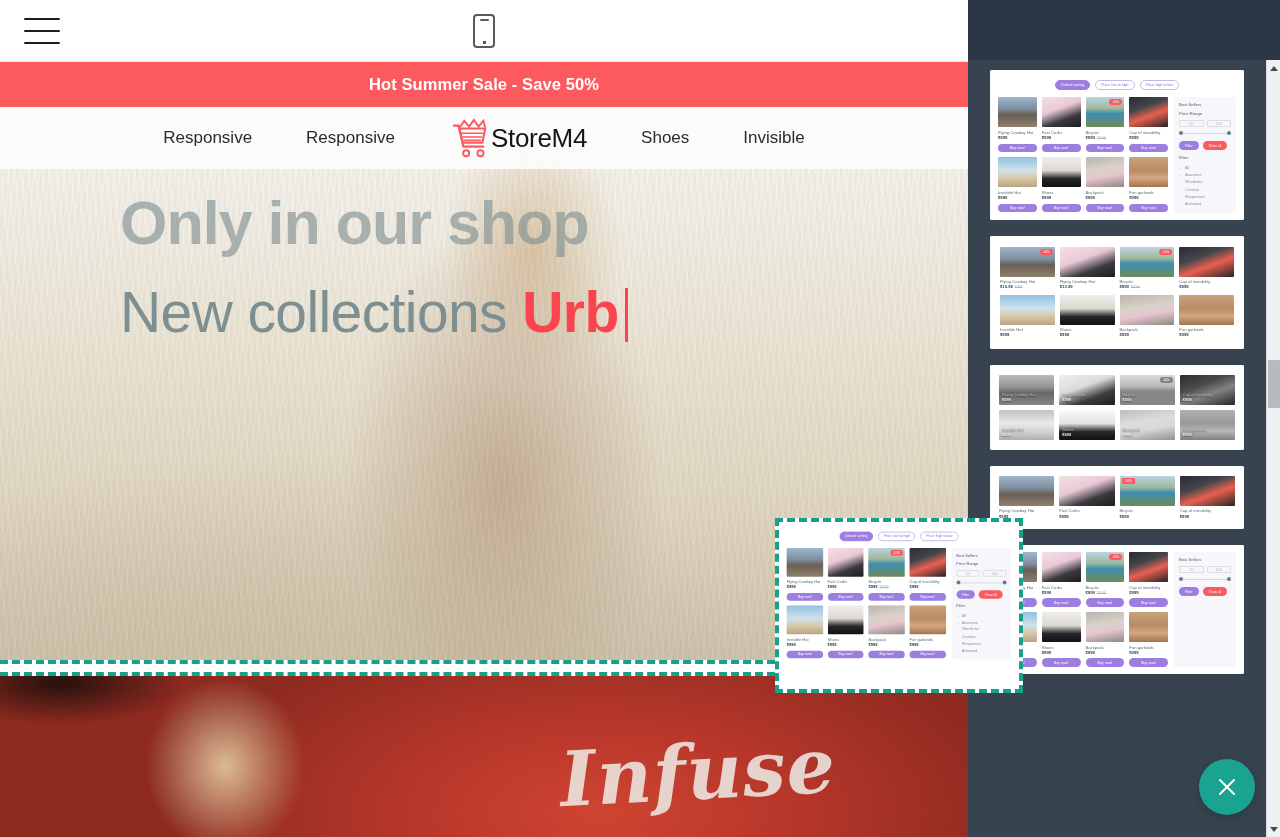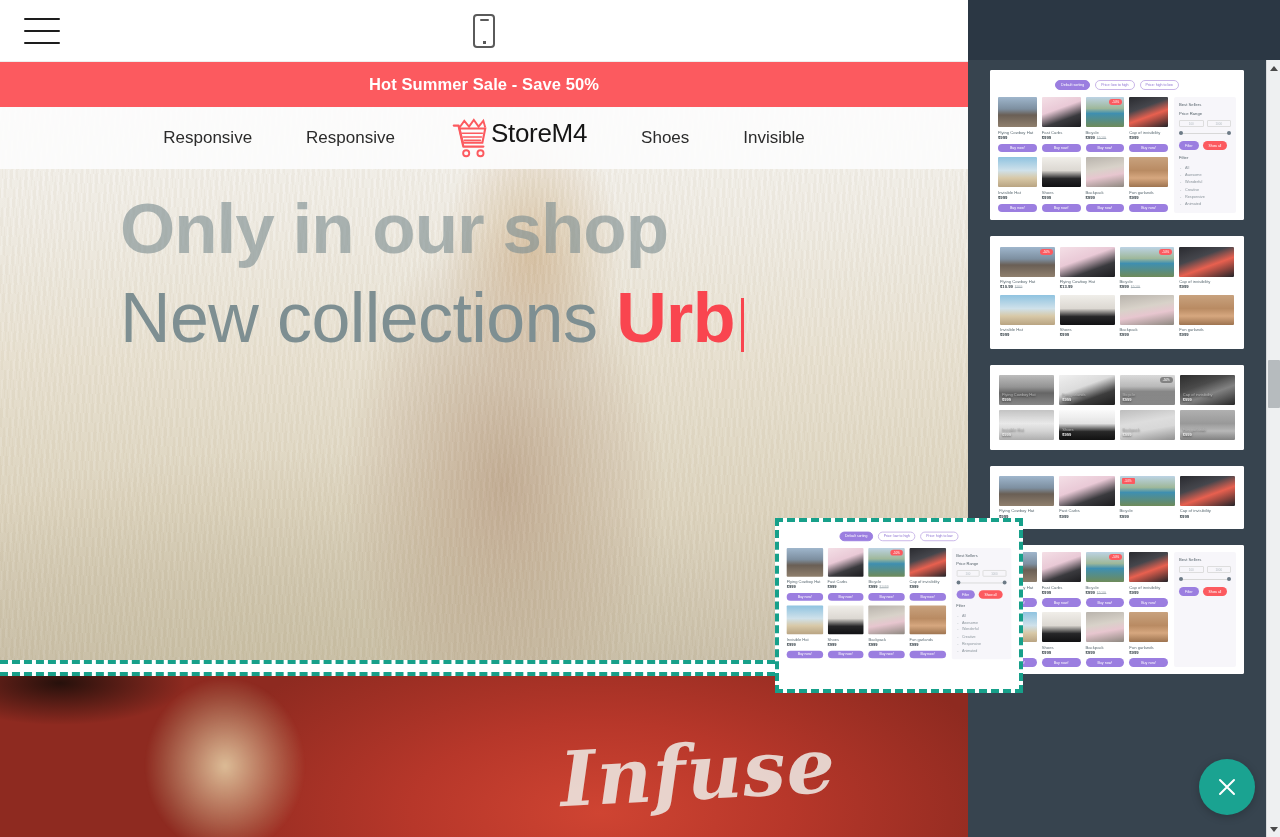--- a/index.html
+++ b/index.html
@@ -69,34 +69,34 @@
   .hero-veil { position: absolute; inset: 0; background: rgba(255,255,255,.34); }
 
   
   .site-nav {
     position: absolute; top: 0; left: 0; right: 0; height: 62px;
     background: rgba(252,252,252,.93);
     display: flex; align-items: center; justify-content: center; gap: 54px;
     z-index: 6;
   }
   .nav-link { font-size: 17px; color: #2b2b2b; cursor: pointer; white-space: nowrap; }
-  .brand { display: flex; align-items: flex-start; gap: 0; cursor: pointer; }
+  .brand { display: flex; align-items: center; gap: 0; cursor: pointer; }
   .brand-name { font-size: 26px; color: #161616; letter-spacing: -.3px; }
   .cart-ico { width: 42px; height: 40px; display: block; }
 
   
   .hero-text { position: absolute; left: 120px; top: 62px; z-index: 5; }
   .hero-h1 {
-    font-size: 71px; font-weight: 700; color: #7e8f92; opacity: .62;
+    font-size: 61px; font-weight: 700; color: #7e8f92; opacity: .62;
     line-height: 1.08; letter-spacing: -1px; white-space: nowrap;
     margin-top: 22px;
   }
   .hero-h2 {
-    font-size: 70px; color: #7e8f92; font-weight: 400; letter-spacing: -.6px;
-    margin-top: 10px; white-space: nowrap;
+    font-size: 57px; color: #7e8f92; font-weight: 400; letter-spacing: -.6px;
+    margin-top: 22px; white-space: nowrap;
   }
   .hero-h2 b { color: #f9454f; font-weight: 700; }
   .caret {
     display: inline-block; width: 3px; height: 54px; background: #f9454f;
     vertical-align: -10px; margin-left: 6px;
   }
   .shop-now {
     margin-top: 56px; display: inline-block;
     background: #fc5057; color: #fff; border: none;
     padding: 19px 34px; border-radius: 32px;

